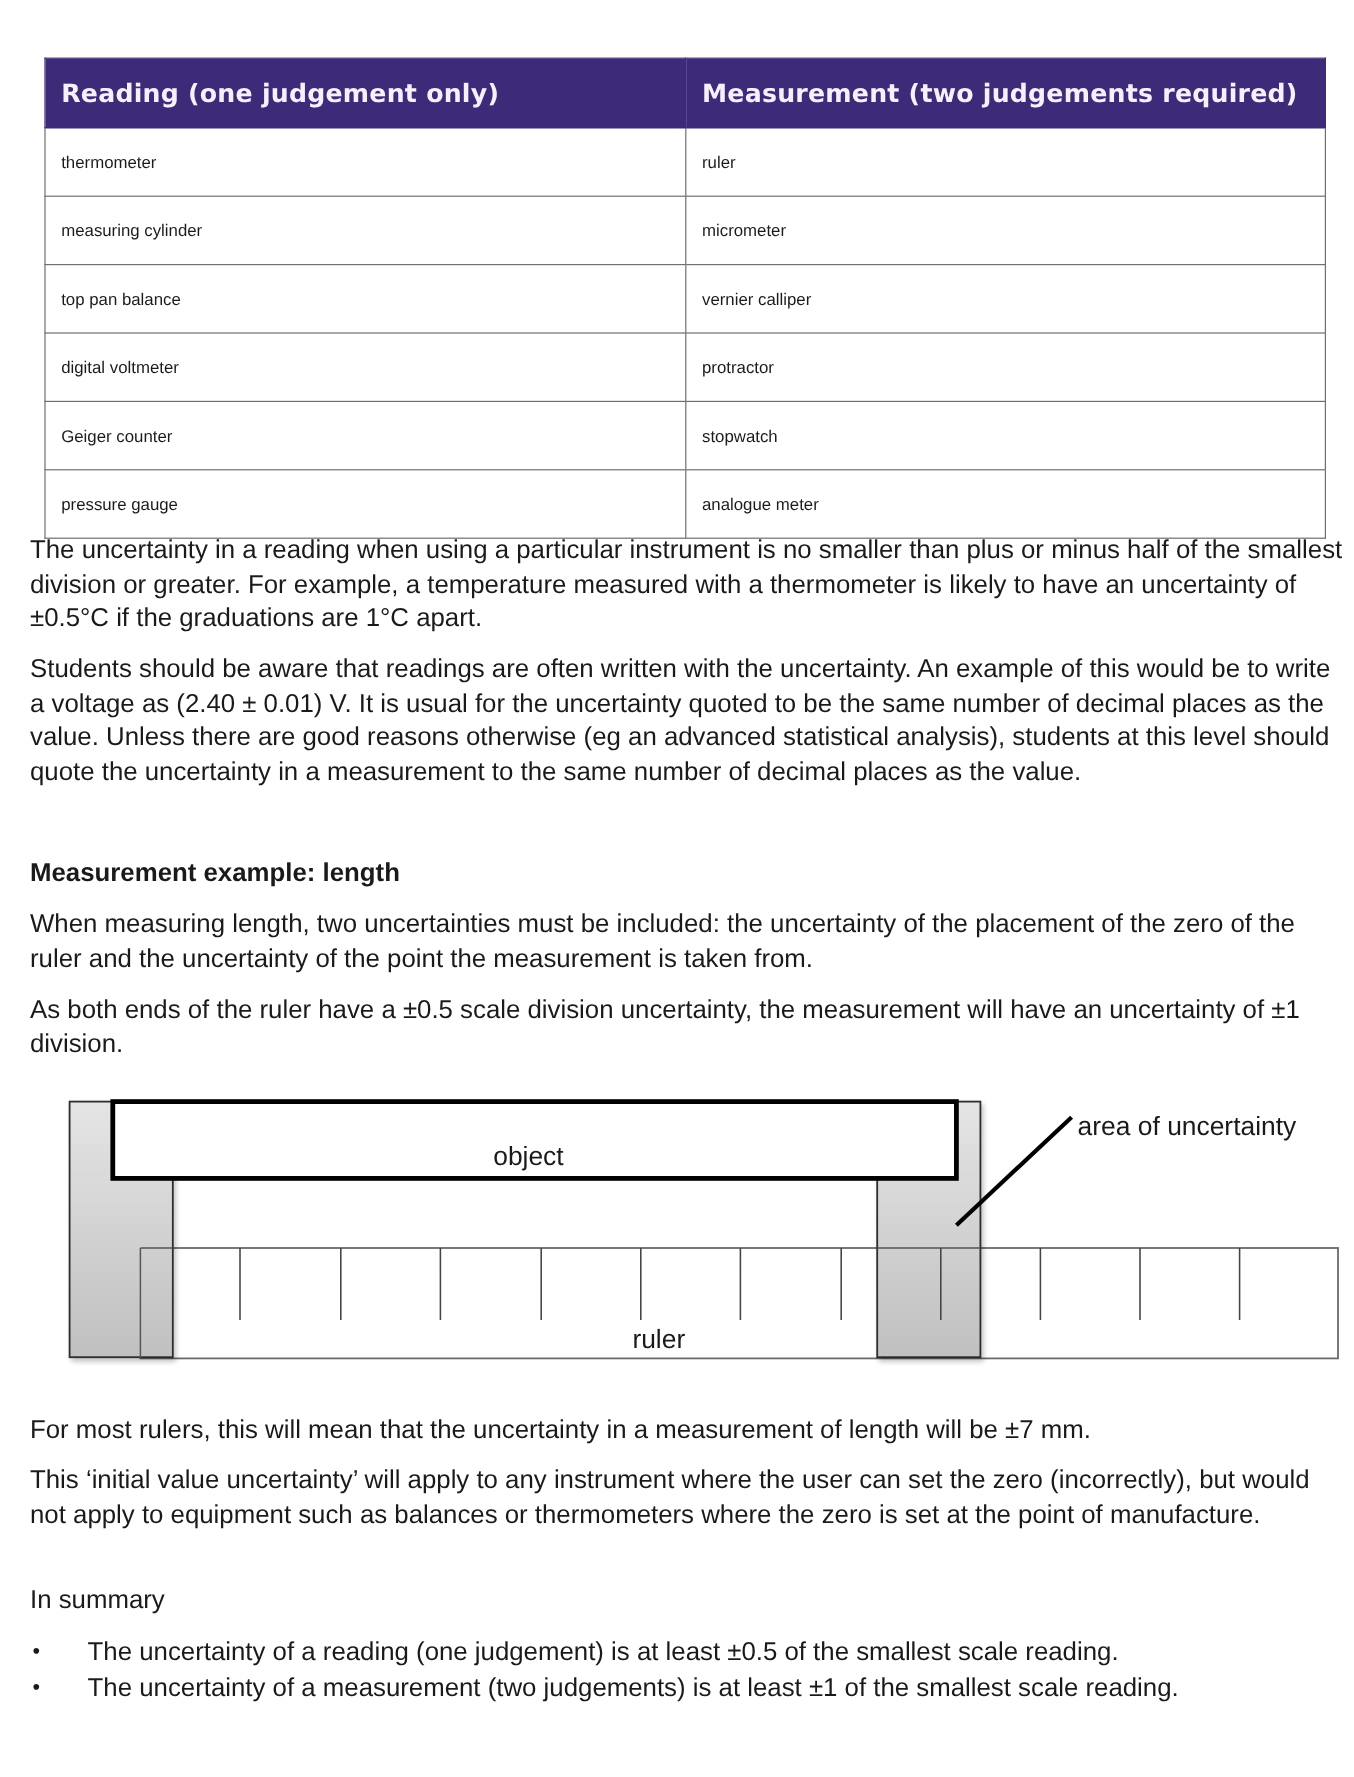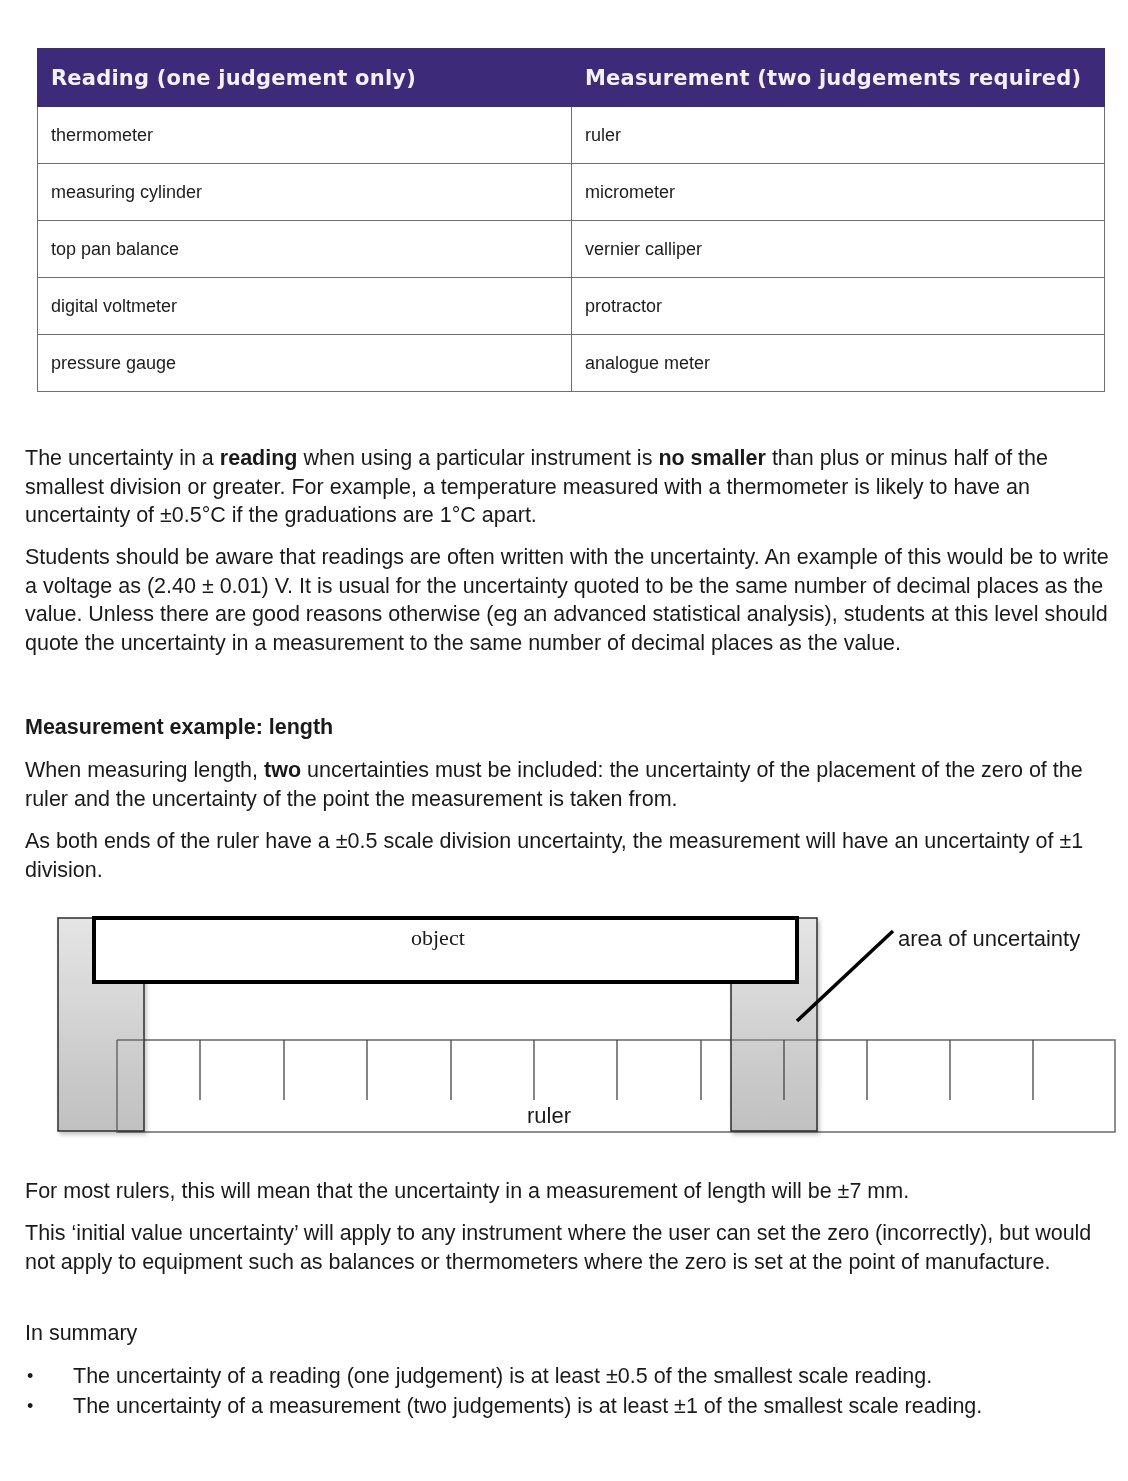--- a/index.html
+++ b/index.html
@@ -11,28 +11,28 @@
     position: absolute; left: 37px; top: 0; width: 1067px;
     border-collapse: collapse; table-layout: fixed; margin-top: 48px;
   }
   .tbl th {
     background: #3d2a78; color: #f4f1fb; text-align: left;
     font-family: "DejaVu Sans", sans-serif; font-weight: bold; font-size: 21px;
     height: 57px; padding: 0 13px; border: 1px solid #3d2a78;
     letter-spacing: 0.2px;
   }
   .tbl td {
-    height: 56px; padding: 0 13px; font-size: 18px; color: #1c1c1c;
+    height: 56px; padding: 0 13px; font-size: 14px; color: #1c1c1c;
     border: 1.5px solid #6f6f6f; background: #fff;
   }
   .tbl col.c1 { width: 534px; }
   .tbl col.c2 { width: 533px; }
 
   .p { position: absolute; left: 25px; width: 1095px; font-size: 21.5px; line-height: 28.5px; margin: 0; color: #1a1a1a; }
-  .p b { font-weight: bold; }
+  .p b { font-weight: normal; }
 
   .heading { font-weight: bold; }
 
   
   .diagram { position: absolute; left: 0; top: 900px; width: 1128px; height: 250px; }
   .diagram svg { position: absolute; left: 0; top: 0; }
   .lbl { position: absolute; font-size: 22px; color: #1a1a1a; }
 
   ul.summary { position: absolute; left: 25px; top: 1362px; margin: 0; padding: 0; list-style: none; width: 1103px; }
   ul.summary li { position: relative; padding-left: 48px; font-size: 21.5px; line-height: 29.5px; }
@@ -61,20 +61,24 @@
       <td>measuring cylinder</td>
       <td>micrometer</td>
     </tr>
     <tr>
       <td>top pan balance</td>
       <td>vernier calliper</td>
     </tr>
     <tr>
       <td>digital voltmeter</td>
       <td>protractor</td>
+    </tr>
+    <tr>
+      <td>Geiger counter</td>
+      <td>stopwatch</td>
     </tr>
     <tr>
       <td>pressure gauge</td>
       <td>analogue meter</td>
     </tr>
   </tbody>
 </table>
 
 <p class="p" style="top:444px;"><span>The uncertainty in a </span><b>reading</b><span> when using a particular instrument is </span><b>no smaller</b><span> than plus or minus half of the smallest division or greater. For example, a temperature measured with a thermometer is likely to have an uncertainty of ±0.5°C if the graduations are 1°C apart.</span></p>
 
@@ -117,21 +121,21 @@
     <line x1="117" y1="1040" x2="144" y2="1040" stroke="#555" stroke-width="1.2"></line>
 
     <rect x="731" y="918" width="86" height="213" fill="url(#g)" stroke="#222" stroke-width="1.5" filter="url(#sh)" opacity="0.95"></rect>
     <line x1="731" y1="1040" x2="817" y2="1040" stroke="#555" stroke-width="1.2"></line>
     <line x1="784" y1="1040" x2="784" y2="1100" stroke="#444" stroke-width="1.3"></line>
 
     <rect x="94" y="918" width="703" height="64" fill="#ffffff" stroke="#000" stroke-width="4"></rect>
 
     <line x1="797" y1="1021" x2="893" y2="931" stroke="#000" stroke-width="3.5"></line>
   </svg>
-  <span class="lbl" style="left:411px; top:25px;font-family:Liberation Serif, serif;">object</span>
+  <span class="lbl" style="left:411px; top:51px;">object</span>
   <span class="lbl" style="left:527px; top:203px;">ruler</span>
   <span class="lbl" style="left:898px; top:14px;margin-top:12px;">area of uncertainty</span>
 </div>
 
 <p class="p" style="top:1177px;">For most rulers, this will mean that the uncertainty in a measurement of length will be ±7 mm.</p>
 
 <p class="p" style="top:1219px;">This ‘initial value uncertainty’ will apply to any instrument where the user can set the zero (incorrectly), but would not apply to equipment such as balances or thermometers where the zero is set at the point of manufacture.</p>
 
 <p class="p" style="top:1319px;">In summary</p>
 

